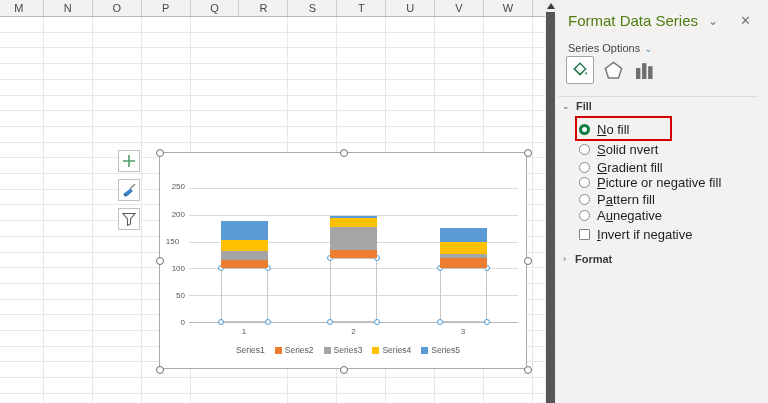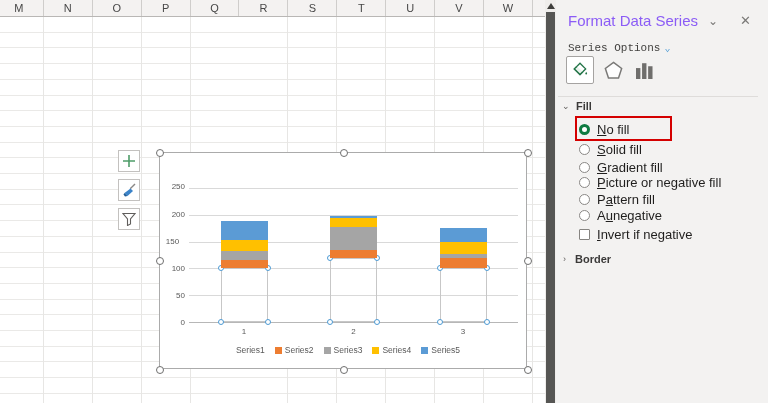--- a/index.html
+++ b/index.html
@@ -43,24 +43,24 @@
   .seg.nofill { background:transparent; border:1px solid #c7c7c7; }
   .sh { position:absolute; width:6px; height:6px; border-radius:50%;
     background:#fff; border:1px solid #4e9bd4; }
   #legend { position:absolute; left:0; top:192px; width:100%; display:flex;
     justify-content:center; gap:10px; align-items:center; }
   .litem { display:flex; align-items:center; gap:3px; font-size:8.5px; color:#595959; }
   .lsw { width:7px; height:7px; display:inline-block; }
 
   
   #pane { position:absolute; left:556px; top:0; width:212px; height:403px; background:#f3f2f1; }
-  #pane-title { position:absolute; left:12px; top:12px; font-size:15px; color:#8b5cf6; }
+  #pane-title { position:absolute; left:12px; top:12px; font-size:15px; color:#4d7c0f; }
   #pane-collapse { position:absolute; left:152px; top:14px; font-size:12px; color:#7a7977; }
   #pane-close { position:absolute; left:184px; top:13px; font-size:13px; color:#7a7977; }
-  #series-options { position:absolute; left:12px; top:42px; font-size:11px; color:#434240;font-family:Liberation Mono, monospace; }
+  #series-options { position:absolute; left:12px; top:42px; font-size:11px; color:#434240; }
   #series-options .chv { color:#4a9ad4; font-size:10px; margin-left:4px; }
   #tab-fill-line { position:absolute; left:10px; top:56px; width:28px; height:28px;
     background:#fff; border:1px solid #a5a3a1; border-radius:2px;
     display:flex; align-items:center; justify-content:center; }
   #tab-effects { position:absolute; left:48px; top:61px; }
   #tab-series-opts { position:absolute; left:80px; top:62px; }
   #pane-sep { position:absolute; left:2px; top:96px; width:200px; height:1px; background:#dedcda; }
   .sechead { position:absolute; font-size:11px; font-weight:bold; color:#3b3a39; }
   .sechv { position:absolute; font-size:9px; color:#605e5c; }
   .optrow { position:absolute; left:23px; display:flex; align-items:center; height:14px; }
@@ -227,21 +227,21 @@
     <span class="sechv" style="left:6px;top:101px">⌄</span>
     <span class="sechead" style="left:20px;top:100px">Fill</span>
 
     <div id="fill-options">
         <div class="optrow" style="top: 122px;">
           <span class="radio sel"></span>
           <span class="optlabel"><span></span><span class="ul">N</span><span>o fill</span></span>
         </div>
         <div class="optrow" style="top: 142px;">
           <span class="radio"></span>
-          <span class="optlabel"><span></span><span class="ul">S</span><span>olid fill</span></span>
+          <span class="optlabel"><span></span><span class="ul">S</span><span>olid nvert</span></span>
         </div>
         <div class="optrow" style="top: 160px;">
           <span class="radio"></span>
           <span class="optlabel"><span></span><span class="ul">G</span><span>radient fill</span></span>
         </div>
         <div class="optrow" style="top: 175px;">
           <span class="radio"></span>
           <span class="optlabel"><span></span><span class="ul">P</span><span>icture or negative fill</span></span>
         </div>
         <div class="optrow" style="top: 192px;">
@@ -253,15 +253,15 @@
           <span class="optlabel"><span>A</span><span class="ul">u</span><span>negative</span></span>
         </div>
         <div class="optrow" style="top: 227px;">
           <span class="cbx"></span>
           <span class="optlabel"><span></span><span class="ul">I</span><span>nvert if negative</span></span>
         </div>
       </div>
     <div id="redbox"></div>
 
     <span class="sechv" style="left:7px;top:254px">›</span>
-    <span class="sechead" style="left:19px;top:253px">Border</span>
+    <span class="sechead" style="left:19px;top:253px">Format</span>
   </div>
 </div>
 
 </body></html>

